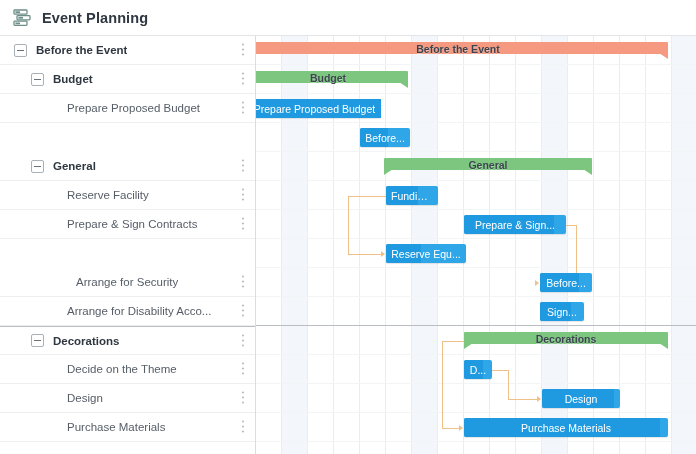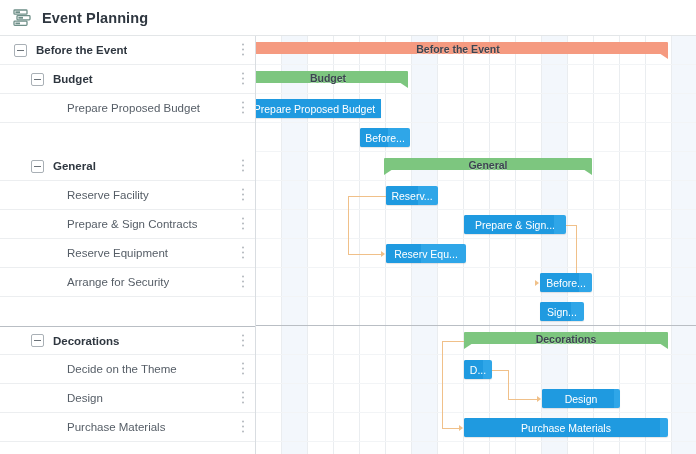--- a/index.html
+++ b/index.html
@@ -189,30 +189,30 @@
         </div>
       </div>
       <div class="row lvl2" style="top: 145px;">
         <div class="row-label">Reserve Facility</div>
         <div class="handle">
           <i></i>
           <i></i>
           <i></i>
         </div>
       </div>
-      <div class="row lvl2" style="top: 203px;">
-        <div class="row-label">Reserve Equipment</div>
-        <div class="handle">
-          <i></i>
-          <i></i>
-          <i></i>
-        </div>
-      </div>
-      <div class="row lvl2" style="top: 232px;">
+      <div class="row lvl2" style="top: 232px; padding-left: 9px;">
         <div class="row-label">Arrange for Security</div>
+        <div class="handle">
+          <i></i>
+          <i></i>
+          <i></i>
+        </div>
+      </div>
+      <div class="row lvl2" style="top: 261px;">
+        <div class="row-label">Arrange for Disability Acco...</div>
         <div class="handle">
           <i></i>
           <i></i>
           <i></i>
         </div>
       </div>
       <div class="row lvl1 sep-above" style="top: 290px;">
         <div class="toggle"></div>
         <div class="row-label">Decorations</div>
         <div class="handle">
@@ -324,29 +324,29 @@
           <div class="lbl">Before...</div>
         </div>
         <div class="summary green" style="left: 128px; width: 208px; top: 122px;">
           <div class="body"></div>
           <div class="cap capL"></div>
           <div class="cap capR"></div>
           <div class="lbl">General</div>
         </div>
         <div class="bar task" style="left: 130px; width: 52px; top: 150px;">
           <div class="prog" style="width: 62%;"></div>
-          <div class="lbl">Reserv...</div>
+          <div class="lbl">Funding...</div>
         </div>
         <div class="bar task" style="left: 208px; width: 102px; top: 179px;">
           <div class="prog" style="width: 88%;"></div>
           <div class="lbl">Prepare &amp; Sign...</div>
         </div>
         <div class="bar task" style="left: 130px; width: 80px; top: 208px;">
           <div class="prog" style="width: 44%;"></div>
-          <div class="lbl">Reserv Equ...</div>
+          <div class="lbl">Reserve Equ...</div>
         </div>
         <div class="bar task" style="left: 284px; width: 52px; top: 237px;">
           <div class="prog" style="width: 75%;"></div>
           <div class="lbl">Before...</div>
         </div>
         <div class="bar task" style="left: 284px; width: 44px; top: 266px;">
           <div class="prog" style="width: 70%;"></div>
           <div class="lbl">Sign...</div>
         </div>
         <div class="summary green" style="left: 208px; width: 204px; top: 296px;">

